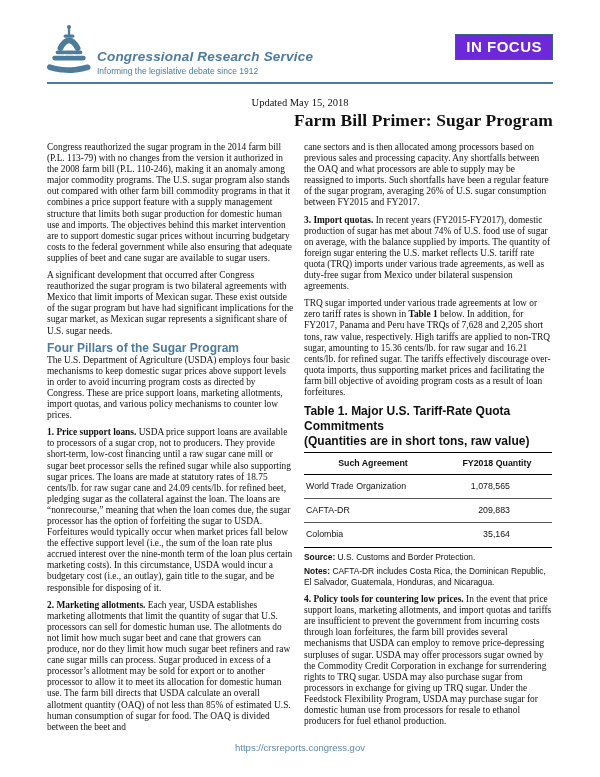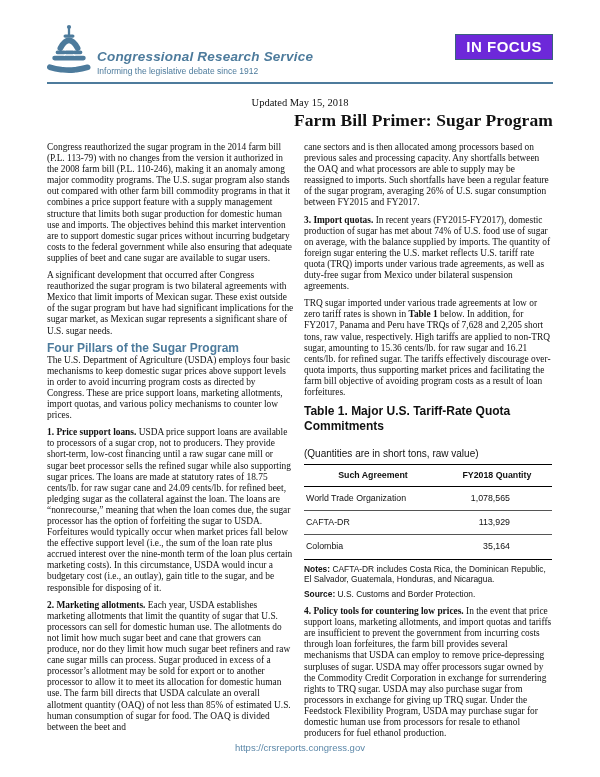--- a/index.html
+++ b/index.html
@@ -22,21 +22,21 @@
   
   .columns { display: flex; gap: 9px; margin-top: 11px; }
   .col { width: 248px; font-size: 9.4px; line-height: 11.1px; text-align: left; }
   .col p { margin-bottom: 6px; }
   .lead { font-weight: bold; }
   .section-heading { font-family: "Liberation Sans", sans-serif; font-weight: bold; font-size: 12px; color: #4d7b9c; margin: 2px 0 1px 0; }
 
   
   .table-block { margin: 4px 0 7px 0; font-family: "Liberation Sans", sans-serif; }
   .table-title { font-size: 12px; font-weight: bold; line-height: 1.25; }
-  .table-subtitle { font-size: 10px; margin-top: 14px; }
+  .table-subtitle { font-size: 12px; margin-top: 2px; font-weight: bold; }
   table { width: 100%; border-collapse: collapse; margin-top: 5px; font-size: 8.8px; }
   thead tr { border-top: 1.5px solid #000000; border-bottom: 1px solid #000000; }
   th { font-weight: bold; text-align: center; padding: 5px 2px; }
   tbody tr { border-bottom: 0.8px solid #555555; }
   tbody tr:last-child { border-bottom: 1.5px solid #000000; margin-top: 28px; }
   td { padding: 6px 2px; }
   td.qty { text-align: right; padding-right: 42px; }
   .table-note { font-size: 8.4px; line-height: 10.5px; margin-top: 4px; }
   .table-note .nlead { font-weight: bold; }
 
@@ -104,30 +104,30 @@
               <th>FY2018 Quantity</th>
             </tr>
           </thead>
           <tbody>
             <tr>
               <td>World Trade Organization</td>
               <td class="qty">1,078,565</td>
             </tr>
             <tr>
               <td>CAFTA-DR</td>
-              <td class="qty">113,929</td>
+              <td class="qty">209,883</td>
             </tr>
             <tr>
               <td>Colombia</td>
               <td class="qty">35,164</td>
             </tr>
           </tbody>
         </table>
+        <div class="table-note"><span class="nlead">Source:</span><span> U.S. Customs and Border Protection.</span></div>
         <div class="table-note"><span class="nlead">Notes:</span><span> CAFTA-DR includes Costa Rica, the Dominican Republic, El Salvador, Guatemala, Honduras, and Nicaragua.</span></div>
-        <div class="table-note"><span class="nlead">Source:</span><span> U.S. Customs and Border Protection.</span></div>
       </div>
 
       <p><span class="lead">4. Policy tools for countering low prices.</span><span> In the event that price support loans, marketing allotments, and import quotas and tariffs are insufficient to prevent the government from incurring costs through loan forfeitures, the farm bill provides several mechanisms that USDA can employ to remove price-depressing surpluses of sugar. USDA may offer processors sugar owned by the Commodity Credit Corporation in exchange for surrendering rights to TRQ sugar. USDA may also purchase sugar from processors in exchange for giving up TRQ sugar. Under the Feedstock Flexibility Program, USDA may purchase sugar for domestic human use from processors for resale to ethanol producers for fuel ethanol production.</span></p>
     </div>
   </div>
 
   <div class="footer">
     <a href="#">https://crsreports.congress.gov</a>
   </div>
 

